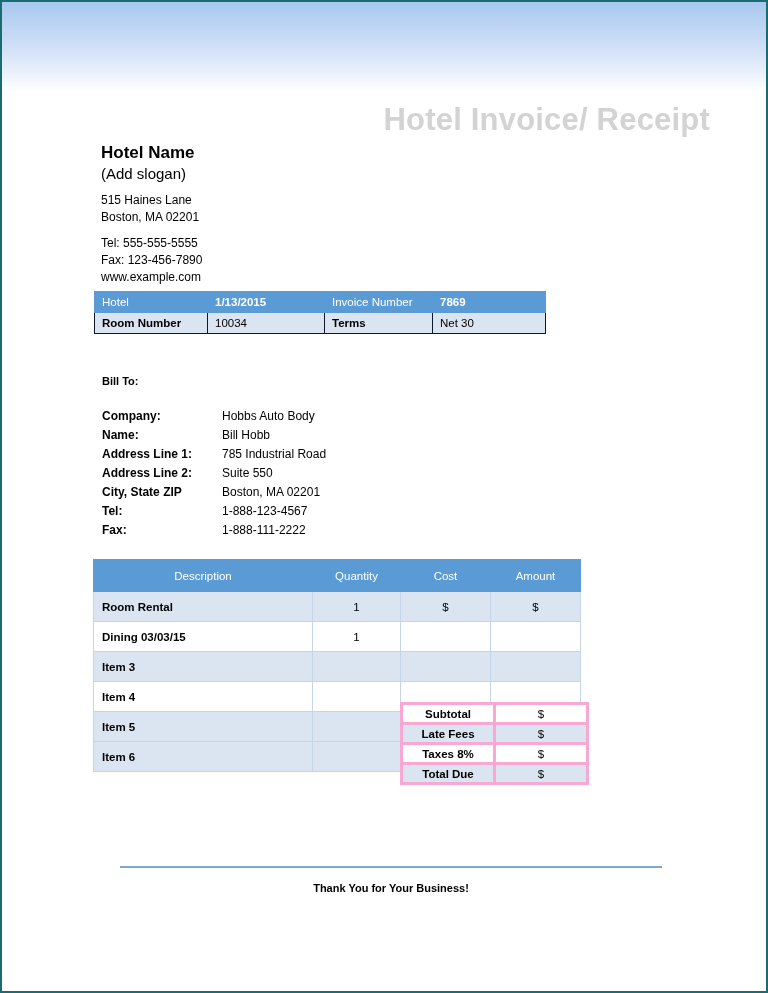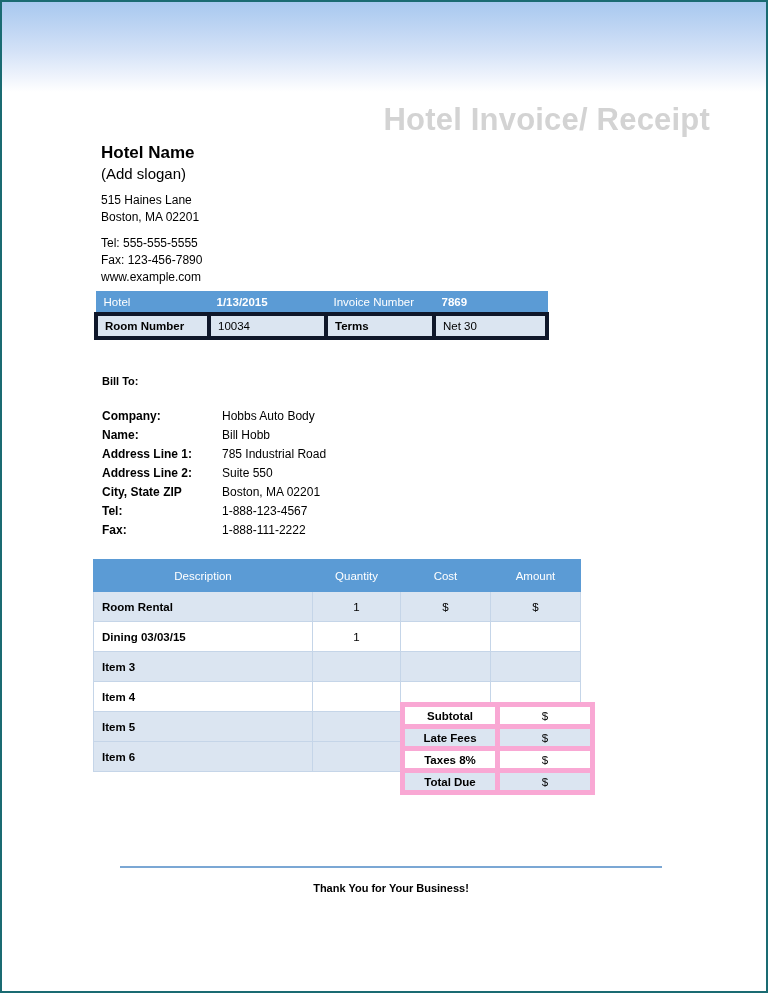--- a/index.html
+++ b/index.html
@@ -91,21 +91,21 @@
   }
   .info-row-1 td {
     background: #5b9bd5;
     color: #ffffff;
     border-color: #5b9bd5;
   }
   .info-row-1 td.val { font-weight: bold; }
   .info-row-2 td {
     background: #dbe5f1;
     color: #000000;
-    border: 4px solid #0f172a;
+    border: 1px solid #0f172a;
   }
   .info-row-2 td.lbl { font-weight: bold; }
   .col-a { width: 113px; }
   .col-b { width: 117px; }
   .col-c { width: 108px; }
   .col-d { width: 113px; }
 
   
   .billto {
     position: absolute;
@@ -188,21 +188,21 @@
     left: 398px;
     top: 700px;
     width: 180px;
     border-collapse: collapse;
     table-layout: fixed;
   }
   .totals-table td {
     height: 17px;
     font-size: 11.5px;
     padding: 0;
-    border: 5px solid #f9a8d4;
+    border: 3px solid #f9a8d4;
     vertical-align: middle;
     overflow: hidden;
     white-space: nowrap;
   }
   .totals-table td.tlabel {
     width: 90px;
     text-align: center;
     font-weight: bold;
     color: #000000;
   }

